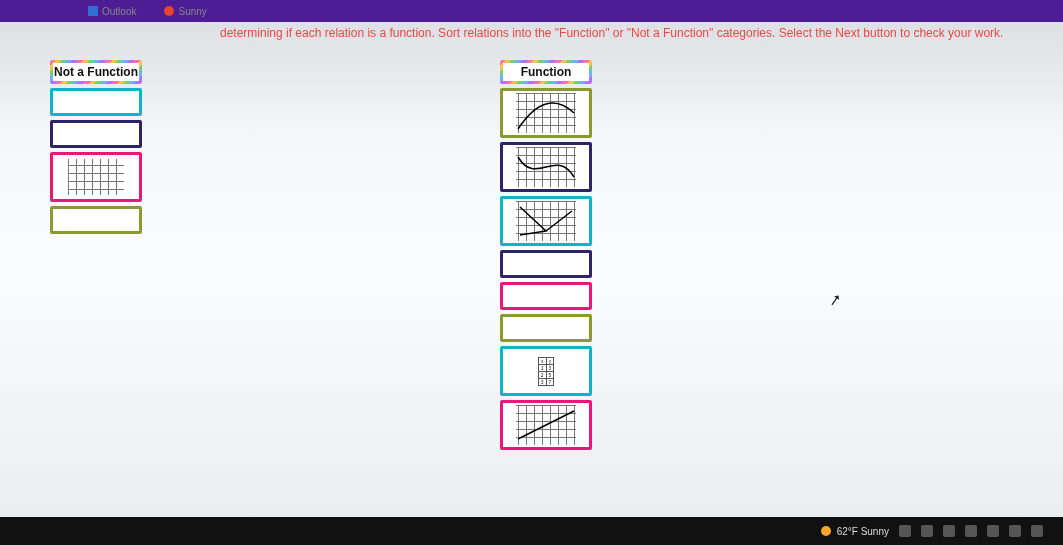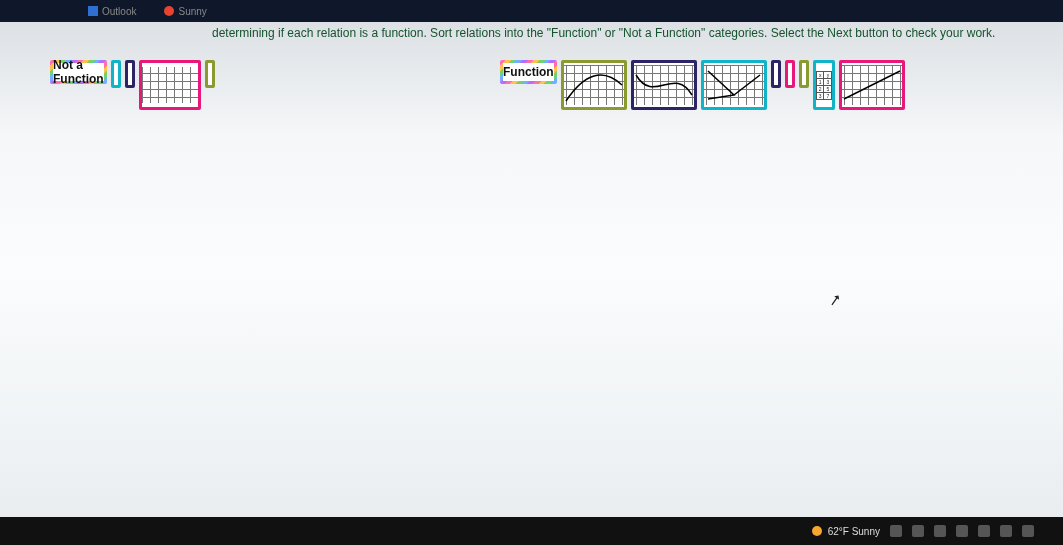--- a/index.html
+++ b/index.html
@@ -6,43 +6,43 @@
   body {
     width: 1063px;
     height: 545px;
     background: linear-gradient(180deg, #d8dce0 0%, #f5f7f9 25%, #fafcfd 50%, #f0f3f5 80%, #e8ebee 100%);
     font-family: Arial, Helvetica, sans-serif;
     position: relative;
     overflow: hidden;
   }
   .top-bar {
     height: 22px;
-    background: #0f172a;
+    background: #4c1d95;
     display: flex;
     align-items: center;
     gap: 28px;
     padding-left: 60px;
     color: #888;
     font-size: 10px;
   }
   .top-bar .tab { display:flex; align-items:center; gap:4px; }
   .top-bar .ico { width:10px; height:10px; display:inline-block; }
   .instruction {
     position: absolute;
     top: 26px;
-    left: 212px;
+    left: 220px;
     right: 20px;
     font-size: 12px;
-    color: #14532d;
+    color: #ef4444;
   }
   .column {
     position: absolute;
     width: 92px;
     display: flex;
-    flex-direction: row;
+    flex-direction: column;
     gap: 4px;
   }
   .col-left { left: 50px; top: 60px; }
   .col-right { left: 500px; top: 60px; text-align: right; }
   .header-card, .card {
     width: 92px;
     border-radius: 2px;
     padding: 3px;
     display: flex;
     align-items: center;
@@ -97,21 +97,21 @@
   svg.curve { position:absolute; left:0; top:0; width:100%; height:100%; }
   .taskbar {
     position:absolute;
     left:0; right:0; bottom:0;
     height:28px;
     background:#111;
     display:flex;
     align-items:center;
     justify-content:flex-end;
     gap:10px;
-    padding:0 29px;
+    padding:0 20px;
     color:#ddd;
     font-size:10px;
   }
   .taskbar .weather { display:flex; align-items:center; gap:6px; }
   .sun { width:10px; height:10px; border-radius:50%; background:#f7a62e; }
   .tray-ico { width:12px; height:12px; background:#555; border-radius:2px; }
   .cursor {
     position:absolute;
     left:830px; top:292px;
     font-size:16px; color:#222;

